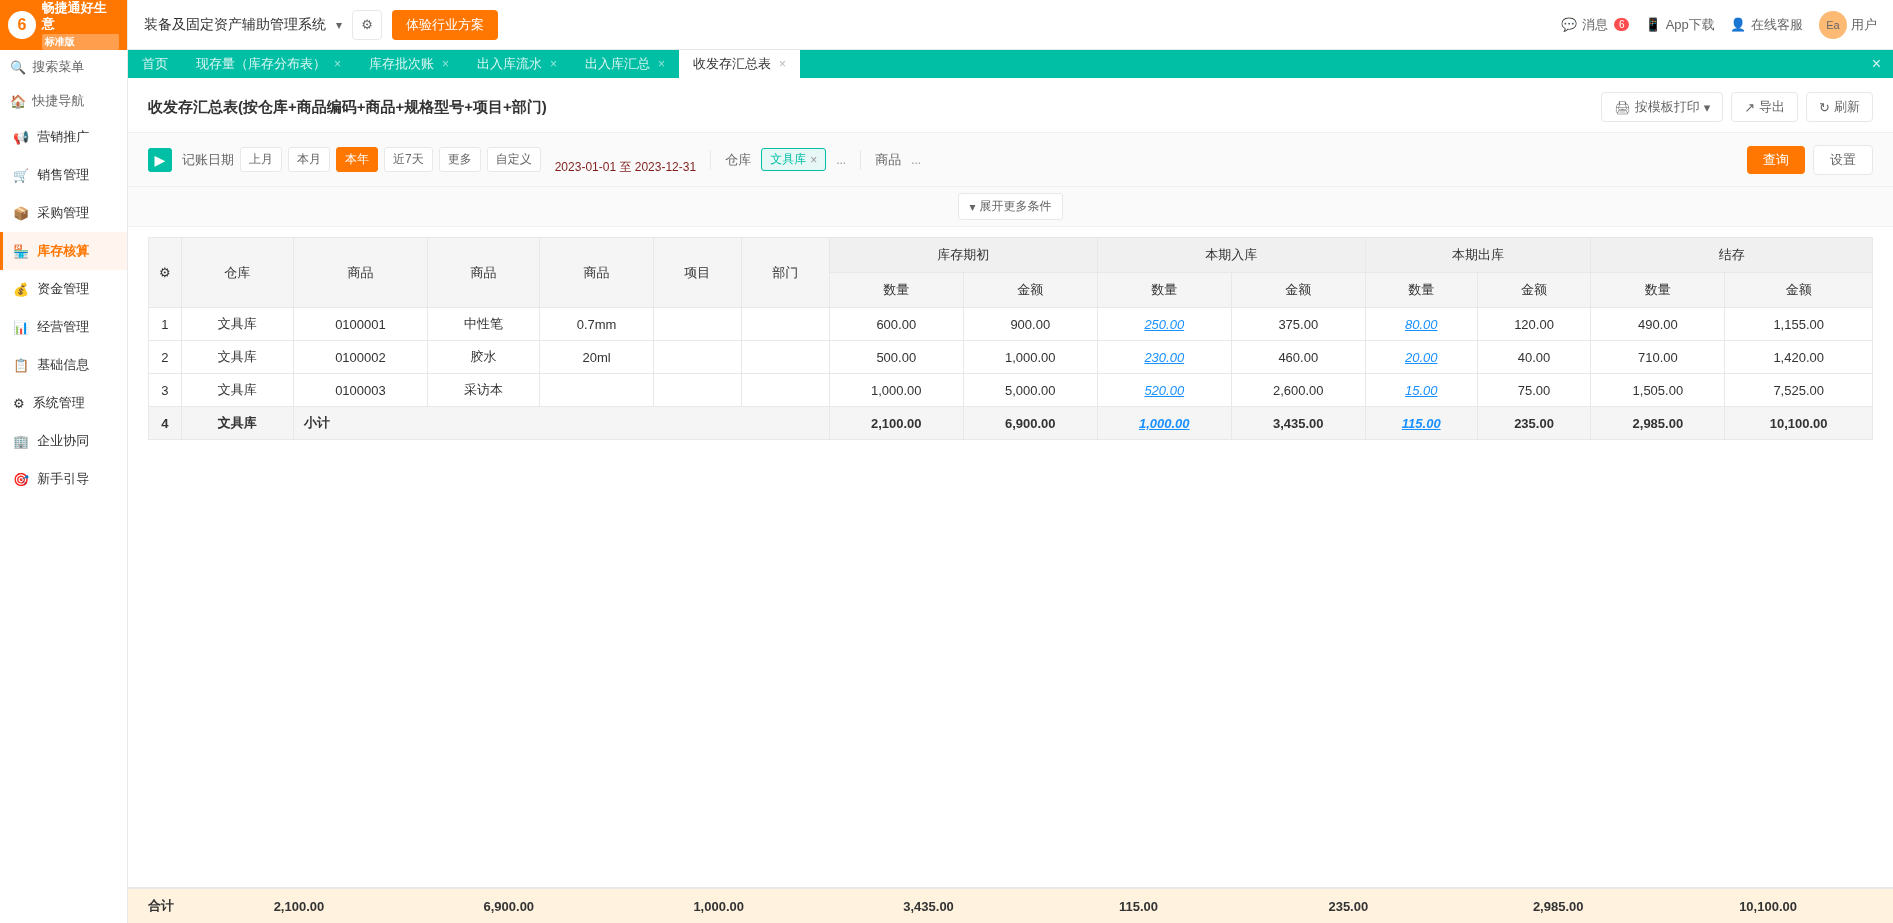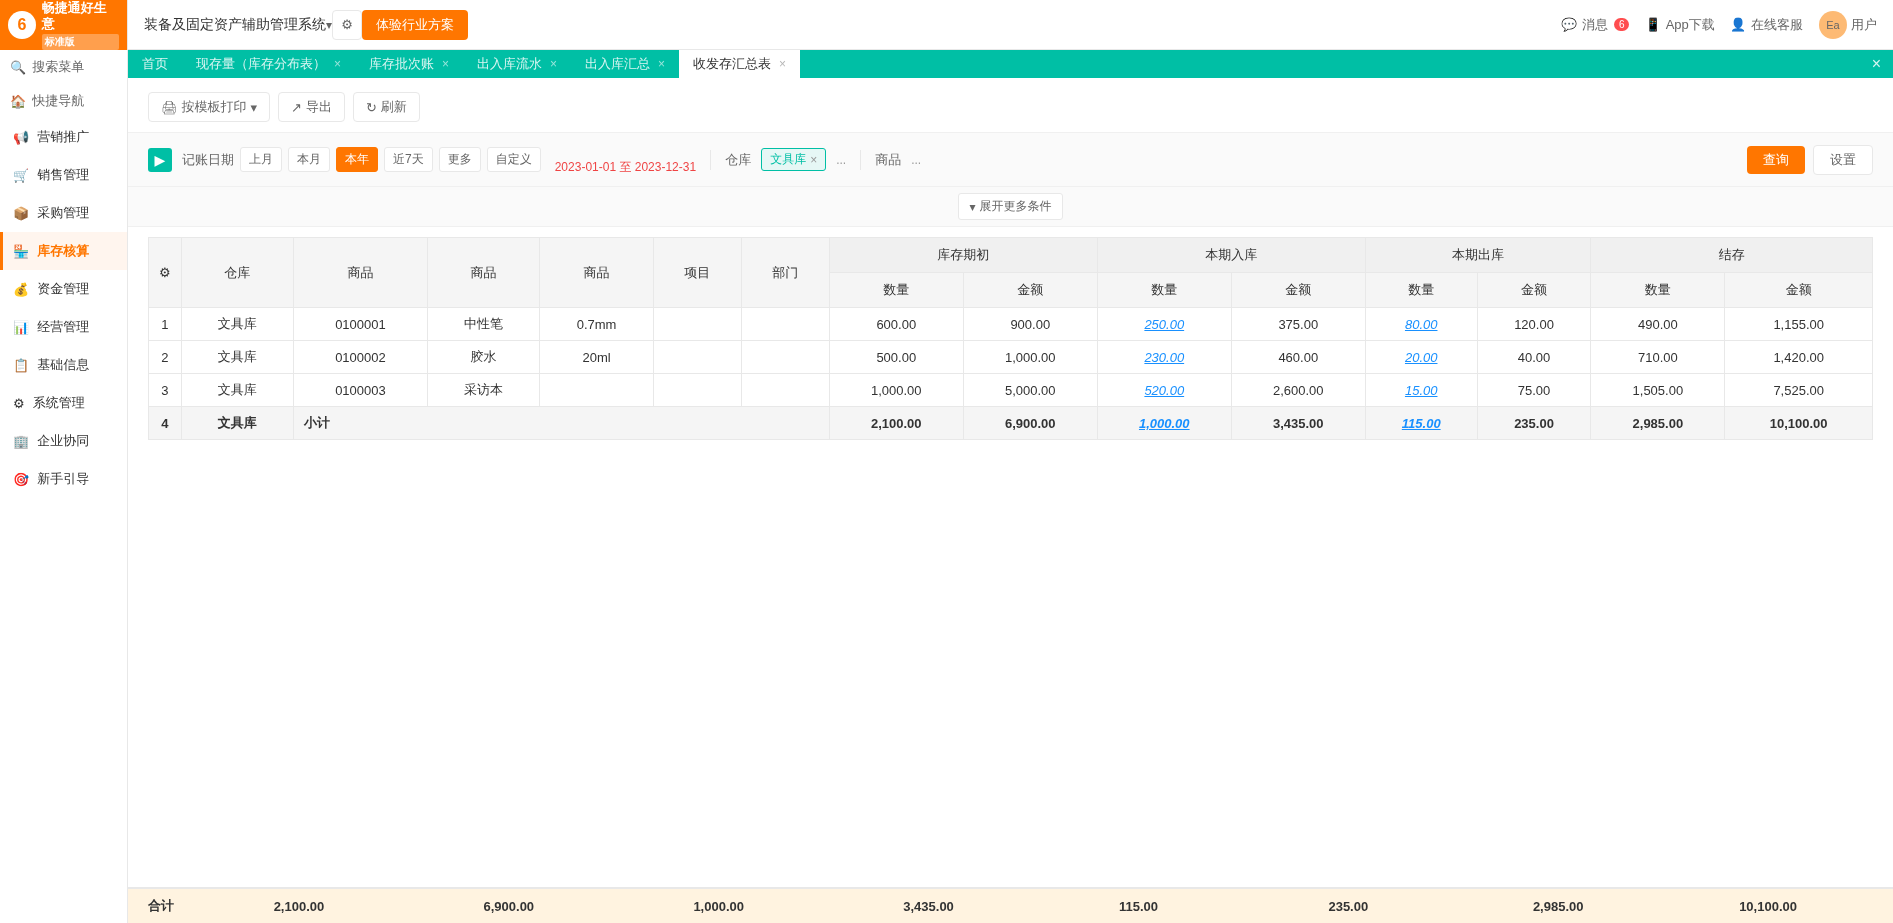--- a/index.html
+++ b/index.html
@@ -15,21 +15,21 @@
     .sidebar-logo-title { font-size: 13px; line-height: 1.2; }
     .sidebar-search-item { display: flex; align-items: center; gap: 6px; padding: 8px 10px; color: #666; cursor: pointer; font-size: 13px; }
     .sidebar-nav-item { display: flex; align-items: center; gap: 8px; padding: 10px 10px; color: #333; cursor: pointer; font-size: 13px; border-left: 3px solid transparent; }
     .sidebar-nav-item.active { background: #fff5ee; color: #ff7600; border-left: 3px solid #ff7600; font-weight: bold; }
 
     
     .main { flex: 1; display: flex; flex-direction: column; overflow: hidden; }
 
     
     .top-header { height: 50px; background: #fff; display: flex; align-items: center; justify-content: space-between; padding: 0 16px; border-bottom: 1px solid #e8e8e8; }
-    .top-header-left { display: flex; align-items: center; }
+    .top-header-left { display: flex; align-items: center; gap: 10px; }
     .system-title { font-size: 14px; color: #333; }
     .dropdown-btn { display: flex; align-items: center; gap: 4px; color: #666; cursor: pointer; font-size: 12px; }
     .settings-btn { width: 30px; height: 30px; display: flex; align-items: center; justify-content: center; cursor: pointer; color: #666; border: 1px solid #e8e8e8; border-radius: 4px; }
     .try-btn { background: #ff7600; color: #fff; border: none; padding: 6px 14px; border-radius: 4px; cursor: pointer; font-size: 13px; }
     .top-header-right { display: flex; align-items: center; gap: 16px; color: #666; font-size: 13px; }
     .top-header-right .item { display: flex; align-items: center; gap: 4px; cursor: pointer; }
     .badge { background: #ff4d4f; color: #fff; border-radius: 10px; font-size: 10px; padding: 1px 5px; margin-left: 2px; }
     .user-avatar { width: 28px; height: 28px; background: #fdba74; border-radius: 50%; display: flex; align-items: center; justify-content: center; font-size: 11px; color: #666; }
 
     
@@ -46,21 +46,21 @@
     .page-title { font-size: 15px; font-weight: bold; color: #333; }
     .action-btn { display: flex; align-items: center; gap: 4px; padding: 5px 12px; border: 1px solid #e8e8e8; border-radius: 4px; cursor: pointer; font-size: 13px; color: #666; background: #fff; }
 
     
     .filter-bar { padding: 10px 20px; background: #fafafa; border-bottom: 1px solid #f0f0f0; display: flex; align-items: center; flex-wrap: wrap; gap: 10px; }
     .filter-expand-btn { width: 24px; height: 24px; background: #00bfa5; color: #fff; border-radius: 3px; display: flex; align-items: center; justify-content: center; cursor: pointer; font-size: 14px; flex-shrink: 0; }
     .filter-group { display: flex; align-items: center; gap: 6px; }
     .filter-label { color: #666; font-size: 13px; }
     .date-btn { padding: 3px 8px; border: 1px solid #e8e8e8; border-radius: 3px; cursor: pointer; font-size: 12px; color: #666; background: #fff; }
     .date-btn.active { background: #ff7600; color: #fff; border-color: #ff7600; }
-    .date-range { font-size: 12px; color: #ef4444; margin-top: 16px; }
+    .date-range { font-size: 12px; color: #7f1d1d; margin-top: 16px; }
     .filter-divider { height: 20px; width: 1px; background: #e8e8e8; margin: 0 4px; }
     .filter-tag { display: flex; align-items: center; gap: 4px; background: #e6f7f5; border: 1px solid #00bfa5; border-radius: 3px; padding: 2px 8px; font-size: 12px; color: #00bfa5; }
     .filter-tag .close { cursor: pointer; color: #999; font-size: 12px; }
     .filter-more { color: #999; font-size: 12px; cursor: pointer; }
     .query-btn { background: #ff7600; color: #fff; border: none; padding: 5px 16px; border-radius: 4px; cursor: pointer; font-size: 13px; }
     .set-btn { background: #fff; border: 1px solid #e8e8e8; color: #666; padding: 5px 16px; border-radius: 4px; cursor: pointer; font-size: 13px; }
     .expand-more-btn { display: flex; align-items: center; gap: 4px; color: #666; font-size: 12px; cursor: pointer; padding: 4px 10px; border: 1px solid #e8e8e8; border-radius: 3px; background: #fff; }
 
     
     .table-container { padding: 10px 20px; }
@@ -209,20 +209,21 @@
       <span>收发存汇总表</span>
       <span class="tab-close">×</span>
     </div>
     <div class="tabs-close-all">×</div>
   </div>
 
   <div class="content">
 
     <div class="page-header">
       <div class="page-header-inner">
+        <span class="page-title">收发存汇总表(按仓库+商品编码+商品+规格型号+项目+部门)</span>
         <div class="page-actions-right">
           <button class="action-btn">
             <span>🖨</span>
             <span>按模板打印</span>
             <span>▾</span>
           </button>
           <button class="action-btn">
             <span>↗</span>
             <span>导出</span>
           </button>

